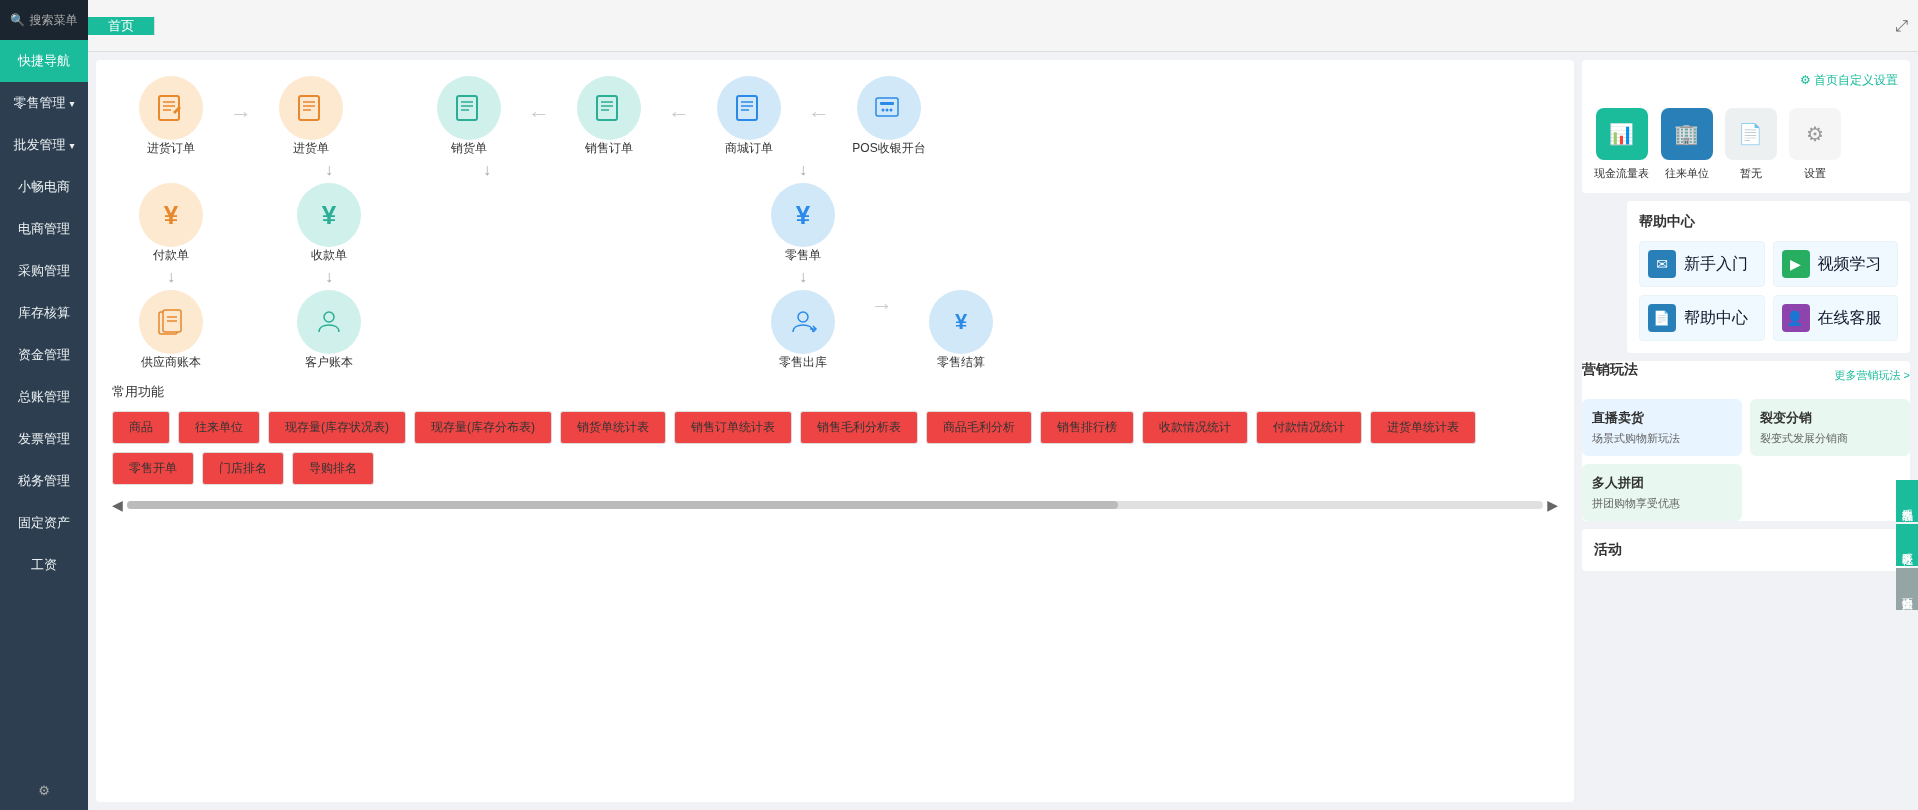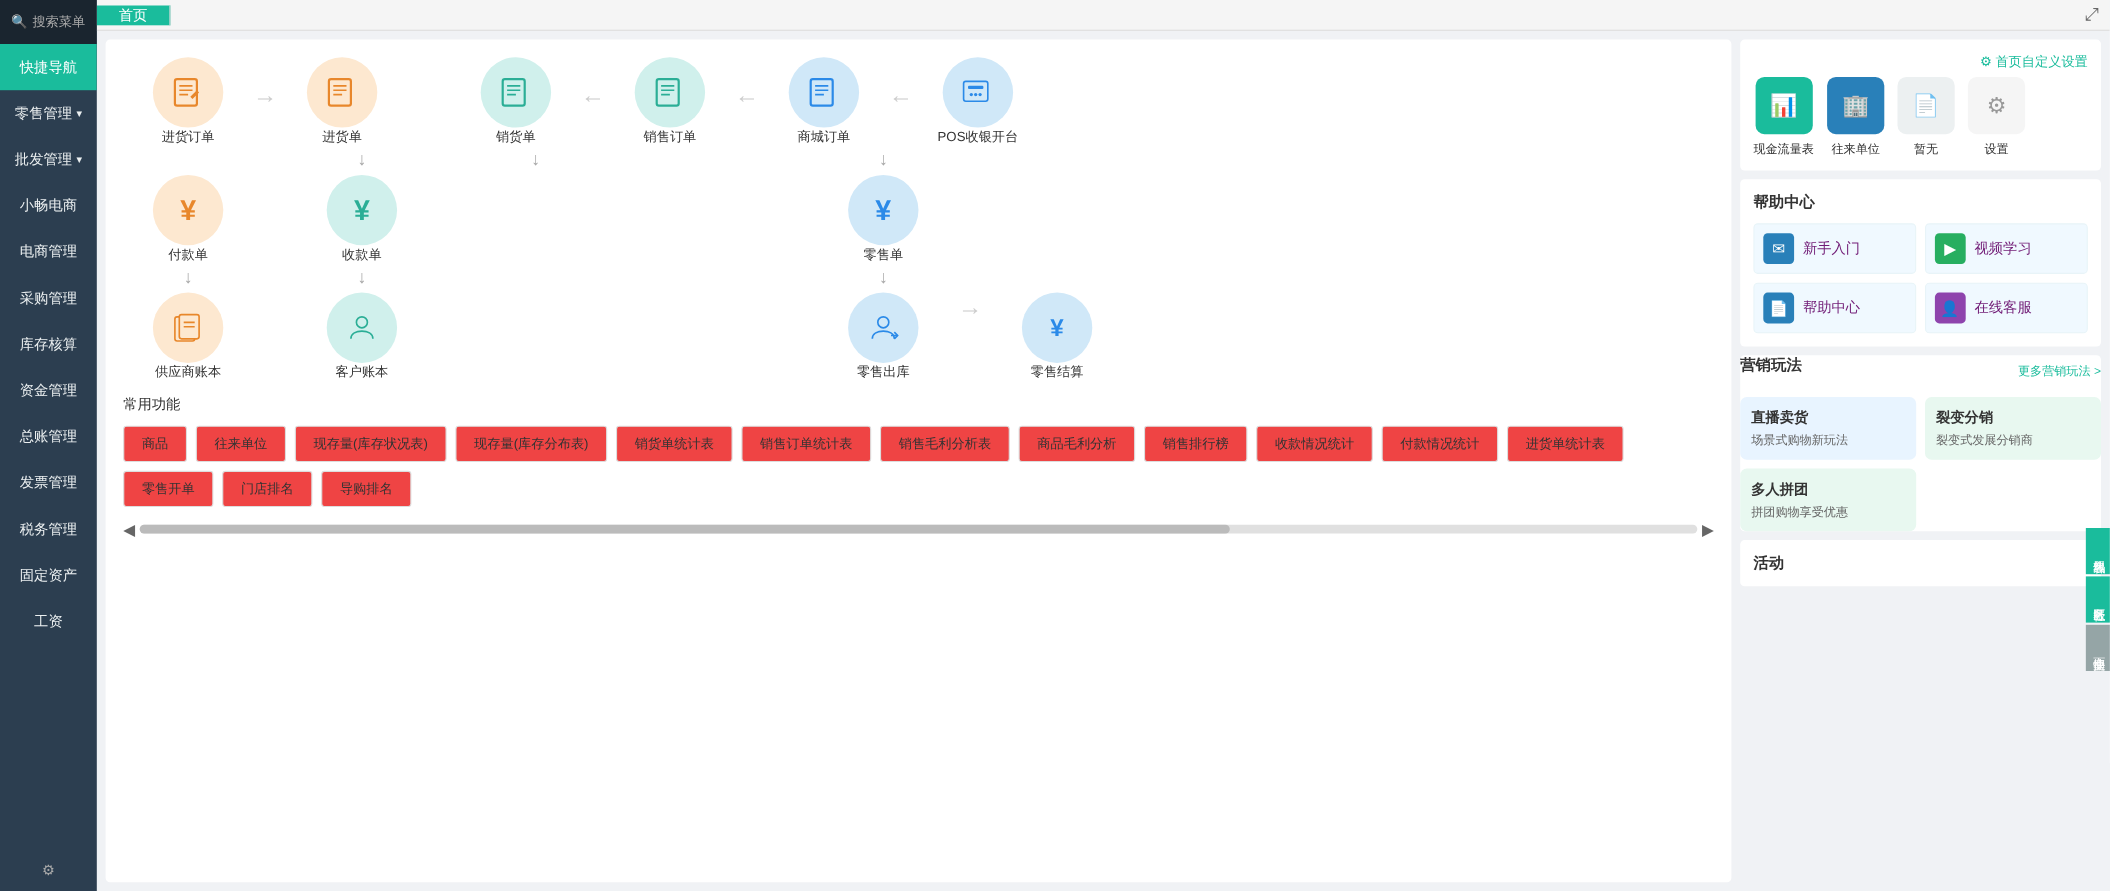--- a/index.html
+++ b/index.html
@@ -57,21 +57,21 @@
       flex-direction: column;
       overflow: hidden;
     }
 
     
     .tab-bar {
       display: flex;
       align-items: center;
       background: #f5f5f5;
       border-bottom: 1px solid #ddd;
-      height: 28px;
+      height: 52px;
       flex-shrink: 0;
     }
     .tab-item {
       padding: 0 20px;
       height: 100%;
       display: flex;
       align-items: center;
       cursor: pointer;
       font-size: 13px;
       color: #333;
@@ -124,21 +124,21 @@
     .quick-access {
       background: white;
       padding: 12px;
       border-radius: 4px;
       flex-shrink: 0;
     }
     .quick-access-header {
       text-align: right;
       font-size: 12px;
       color: #1abc9c;
-      margin-bottom: 5px;
+      margin-bottom: 19px;
       cursor: pointer;
     }
     .quick-access-icons {
       display: flex;
       gap: 12px;
       justify-content: flex-start;
     }
     .qa-item {
       display: flex;
       flex-direction: column;
@@ -159,20 +159,21 @@
     .qa-icon-box.blue { background: #2980b9; color: white; }
     .qa-icon-box.gray { background: #ecf0f1; color: #999; }
     .qa-icon-box.lightgray { background: #f5f5f5; color: #999; }
     .qa-label { font-size: 11px; color: #333; }
 
     
     .help-center {
       background: white;
       padding: 12px;
       border-radius: 4px;
+      margin-left: 45px;
     }
     .section-title { font-size: 14px; font-weight: bold; color: #333; margin-bottom: 10px; }
     .help-grid {
       display: grid;
       grid-template-columns: 1fr 1fr;
       gap: 8px;
     }
     .help-item {
       display: flex;
       align-items: center;
@@ -188,21 +189,21 @@
       height: 28px;
       border-radius: 4px;
       display: flex;
       align-items: center;
       justify-content: center;
       font-size: 14px;
     }
     .help-icon.blue-icon { background: #2980b9; color: white; }
     .help-icon.green-icon { background: #27ae60; color: white; }
     .help-icon.purple-icon { background: #8e44ad; color: white; }
-    .help-item-label { font-size: 13px; color: #701a75; }
+    .help-item-label { font-size: 16px; color: #0f172a; }
 
     
     .marketing {
       background: white;
       border-radius: 4px;
       flex-shrink: 0;
     }
     .marketing-header {
       display: flex;
       justify-content: space-between;

